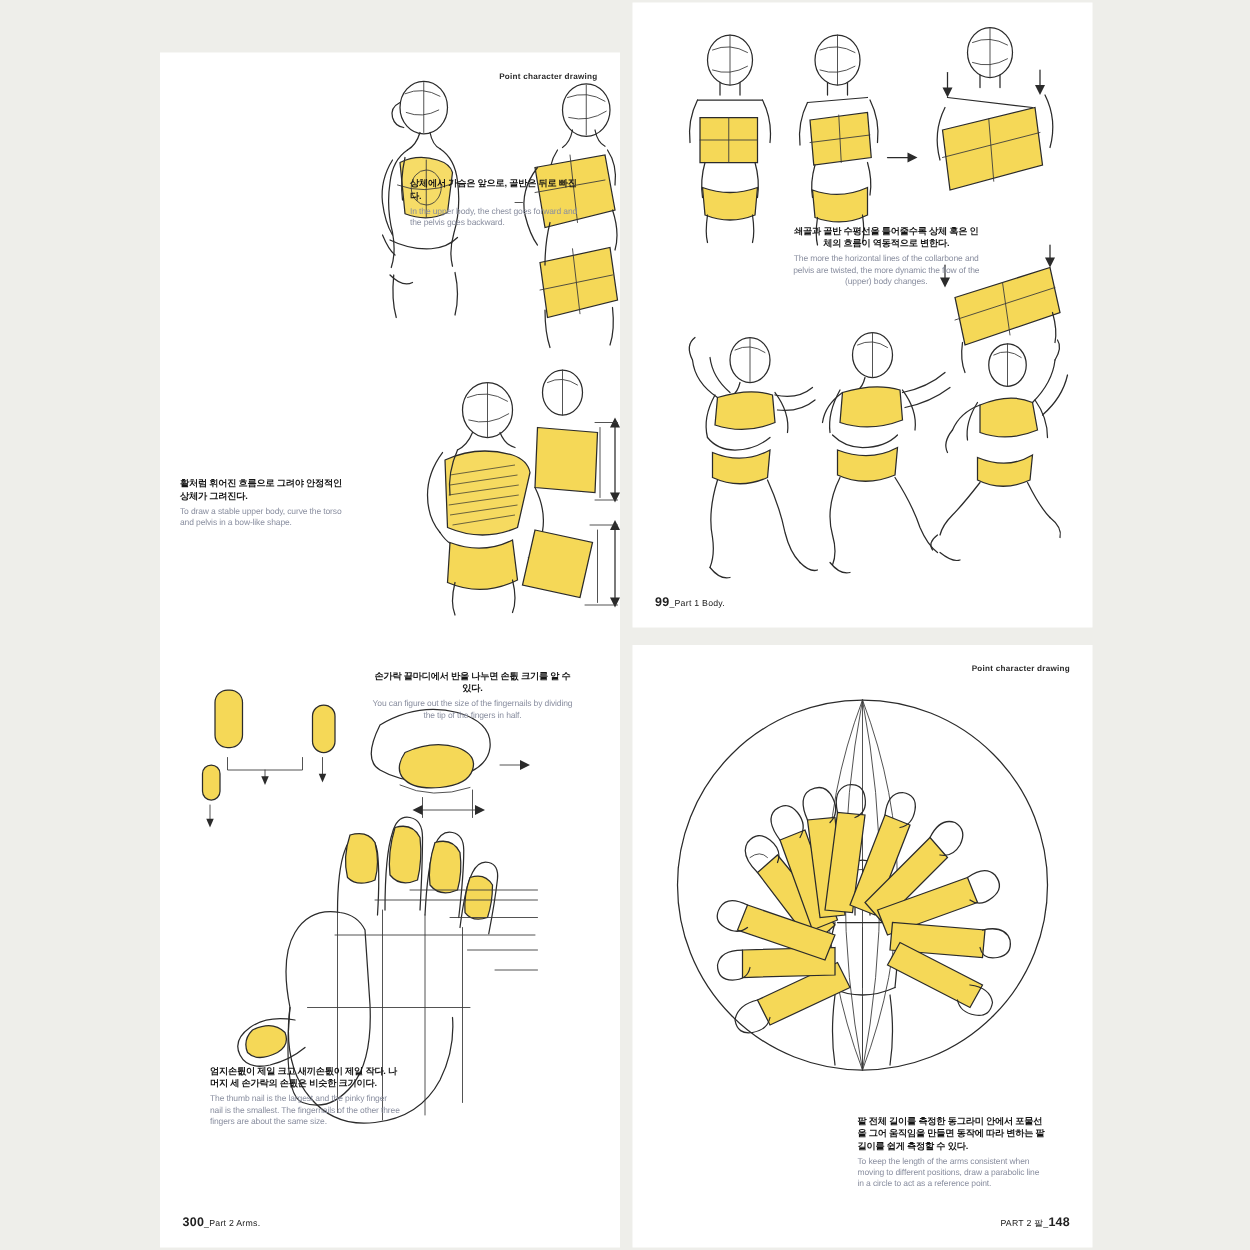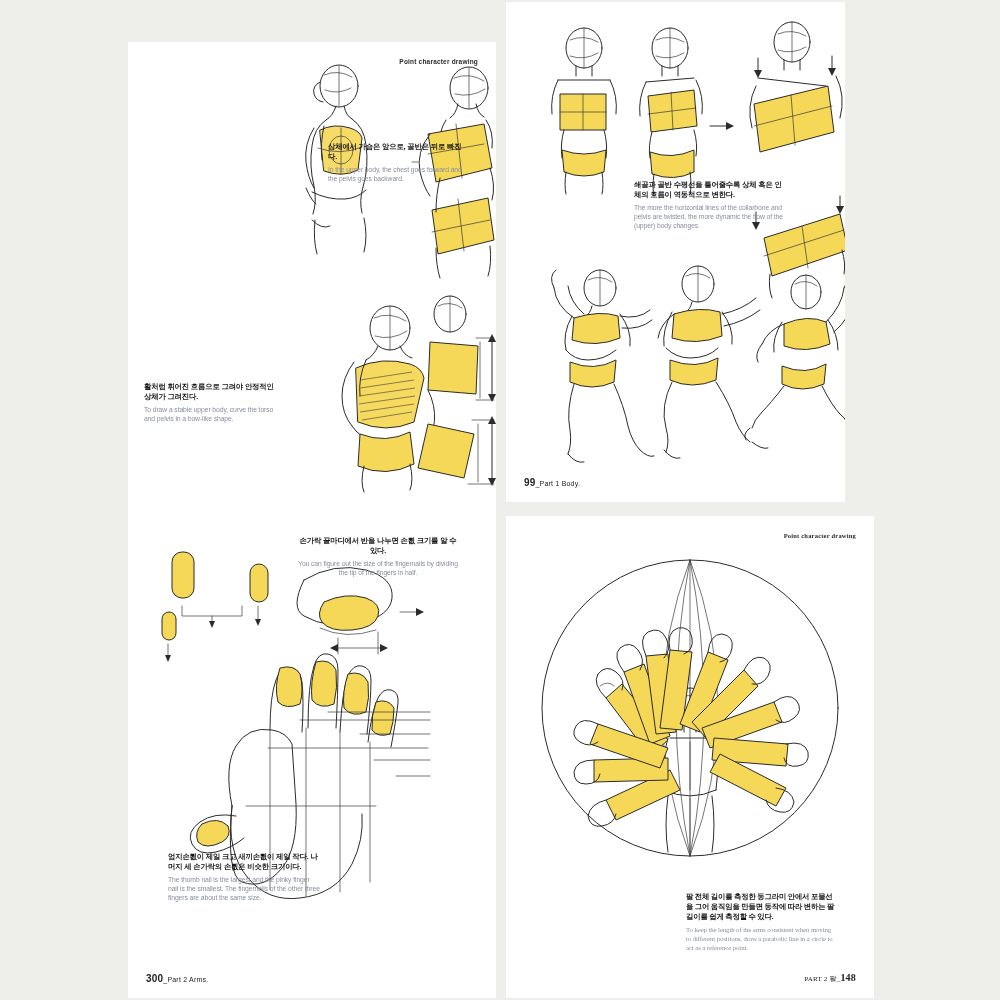--- a/index.html
+++ b/index.html
@@ -15,23 +15,23 @@
     background: #eeeeea;
     overflow: hidden;
   }
   .sheet {
     position: absolute;
     background: #ffffff;
     overflow: hidden;
   }
   
   #sheet-tl { left: 128px; top: 2px;   width: 368px; height: 500px; margin-top: 40px; }
-  #sheet-tr { left: 506px; top: 2px;   width: 339px; height: 500px; }
+  #sheet-tr { left: 506px; top: 2px;   width: 368px; height: 500px; text-align: center; }
   #sheet-bl { left: 128px; top: 516px; width: 368px; height: 482px; }
-  #sheet-br { left: 506px; top: 516px; width: 368px; height: 482px; font-family: Liberation Serif, serif; }
+  #sheet-br { left: 506px; top: 516px; width: 368px; height: 482px; }
 
   .corner-head {
     position: absolute;
     right: 18px; top: 16px;
     font-size: 6.5px;
     letter-spacing: .2px;
     color: #2a2a2a;
     font-weight: bold;
   }
   .footer {

